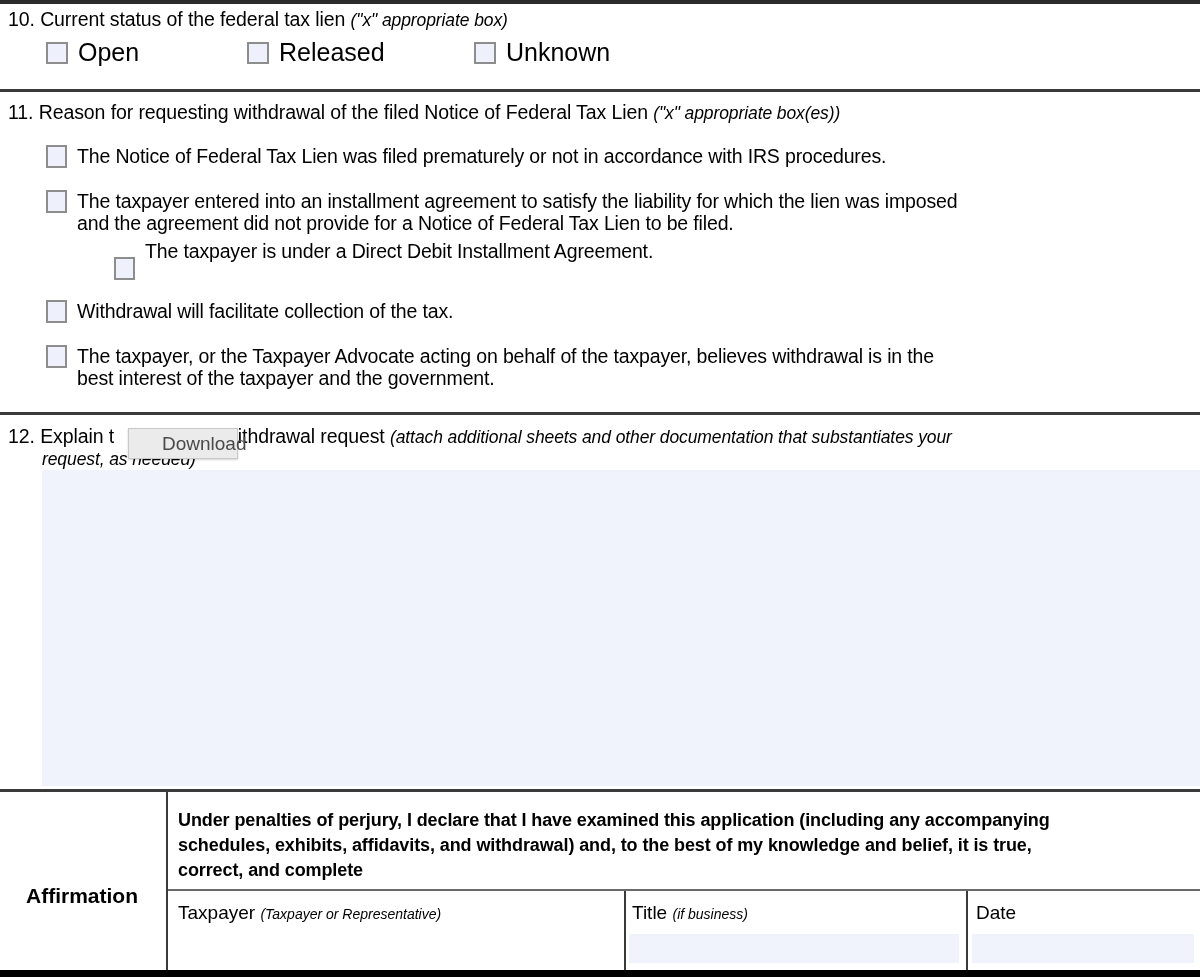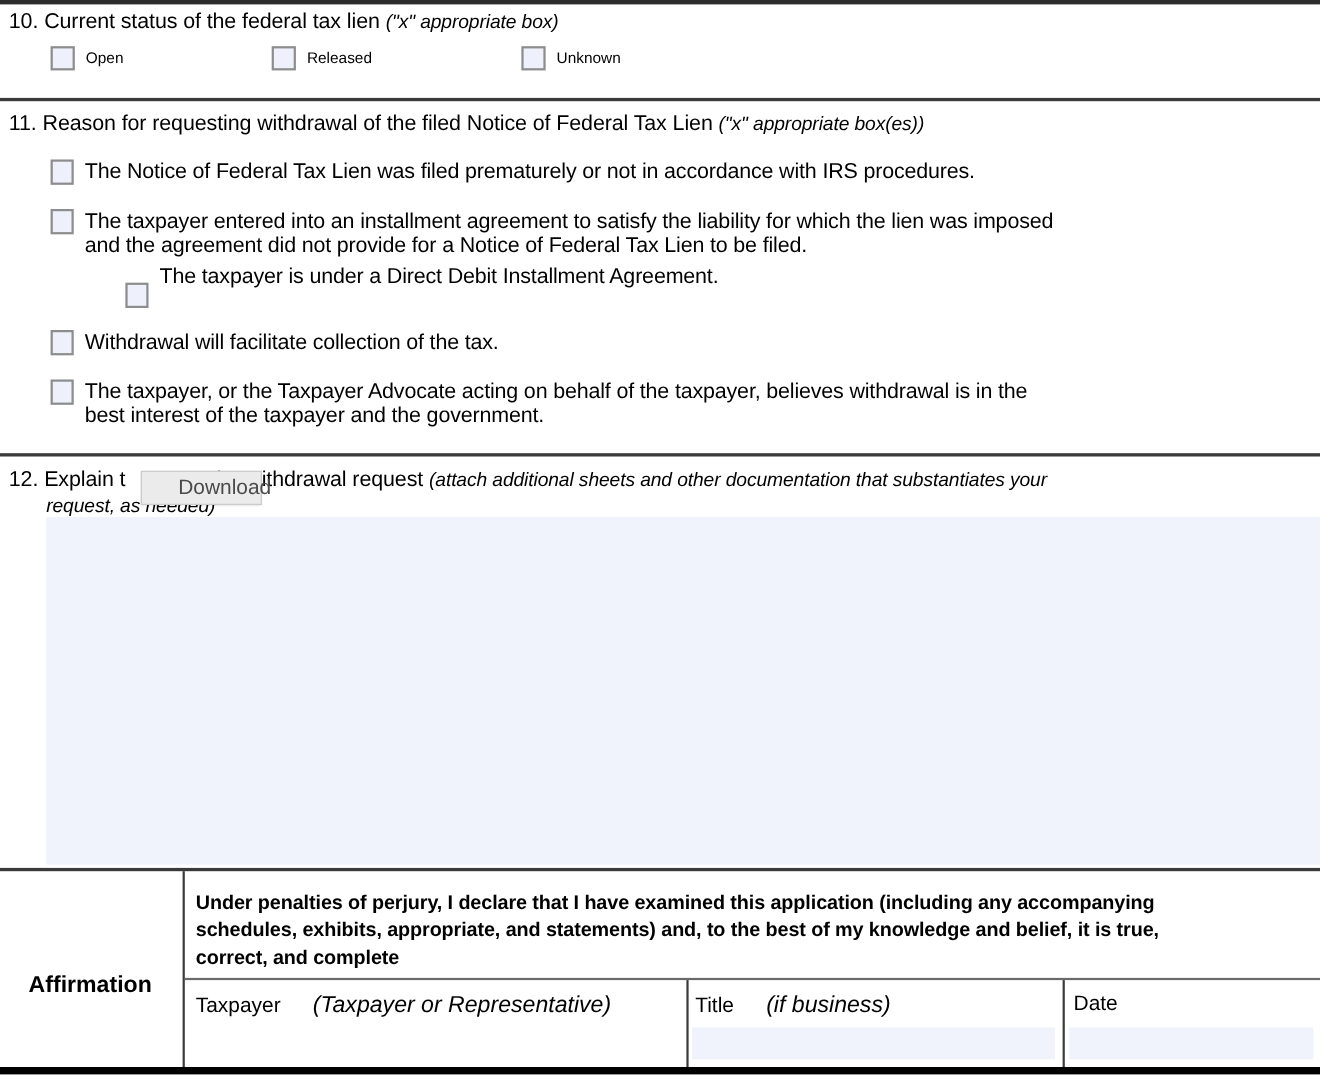--- a/index.html
+++ b/index.html
@@ -52,21 +52,21 @@
     font-size: 19.5px;
     line-height: 23px;
     letter-spacing: -0.1px;
     white-space: nowrap;
   }
   .qnum { font-size: 19.5px; }
   .ital { font-style: italic; font-size: 17.5px; }
 
   .opt {
     position: absolute;
-    font-size: 14px;
+    font-size: 25px;
     line-height: 23px;
     white-space: nowrap;
   }
 
   .wrapline {
     position: absolute;
     font-size: 19.5px;
     line-height: 22.5px;
     letter-spacing: -0.15px;
   }
@@ -99,21 +99,21 @@
     font-size: 18px;
     font-weight: bold;
     line-height: 25px;
     letter-spacing: -0.1px;
   }
   .cellhead {
     position: absolute;
     font-size: 19px;
     white-space: nowrap;
   }
-  .cellhead .ital { font-size: 21px; margin-left: 24px; }
+  .cellhead .ital { font-size: 14px; }
 
   
   .tooltip {
     position: absolute;
     background: #ebebeb;
     border: 1px solid #c9c9c9;
     color: #4a4a4a;
     font-size: 19px;
     line-height: 30px;
     text-align: center;
@@ -184,21 +184,21 @@
 
   <div class="hline" style="left:168px; top:889px; width:1032px;"></div>
 
   <div class="vline" style="left:624px; top:891px; height:79px;"></div>
   <div class="vline" style="left:966px; top:891px; height:79px;"></div>
 
   <div class="affirm-label" style="left:26px; top:884px;">Affirmation</div>
 
   <div class="affirm-body" style="left:178px; top:808px; width:1000px;">
     <div>Under penalties of perjury, I declare that I have examined this application (including any accompanying</div>
-    <div>schedules, exhibits, appropriate, and statements) and, to the best of my knowledge and belief, it is true,</div>
+    <div>schedules, exhibits, affidavits, and withdrawal) and, to the best of my knowledge and belief, it is true,</div>
     <div>correct, and complete</div>
   </div>
 
   <div class="cellhead" style="left:178px; top:902px;">
     <span>Taxpayer</span>
     <span class="ital">(Taxpayer or Representative)</span>
   </div>
 
   <div class="cellhead" style="left:632px; top:902px;">
     <span>Title</span>

